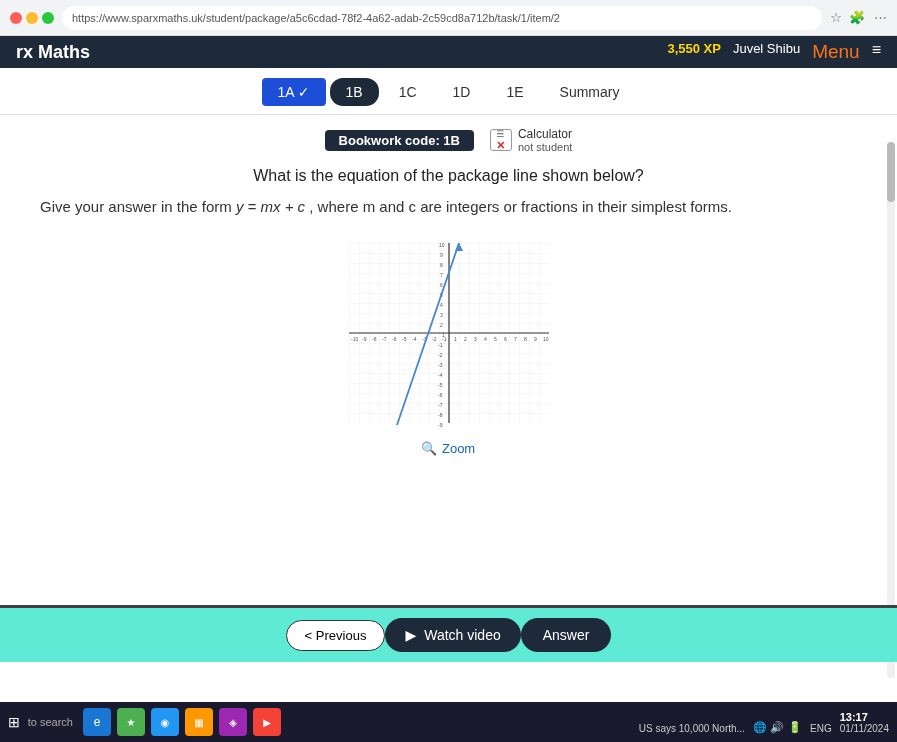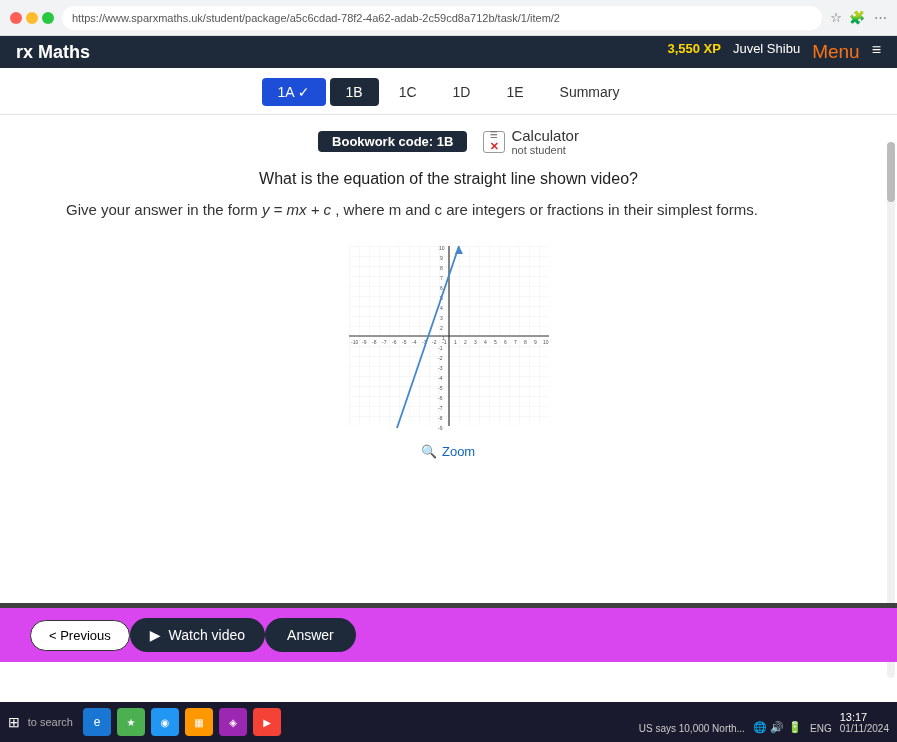--- a/index.html
+++ b/index.html
@@ -102,20 +102,21 @@
     .tab {
       padding: 6px 16px;
       border-radius: 4px;
       font-size: 14px;
       cursor: pointer;
       font-weight: 500;
     }
     .tab-active {
       background: #1e2a3a;
       color: white;
+      border-radius: 13px;
     }
     .tab-check {
       background: #1d4ed8;
       color: white;
     }
     .tab-inactive {
       color: #333;
     }
 
     
@@ -168,21 +169,20 @@
       font-size: 16px;
       color: #222;
       text-align: center;
       margin-bottom: 10px;
     }
     .answer-form {
       font-size: 15px;
       color: #333;
       margin-bottom: 14px;
       line-height: 1.6;
-      margin-left: 26px;
     }
     .math-formula {
       font-style: italic;
     }
 
     
     .graph-container {
       display: flex;
       justify-content: center;
       margin-bottom: 8px;
@@ -225,24 +225,24 @@
       background: #bbb;
       border-radius: 4px;
       position: absolute;
       top: 0;
     }
 
     
     .action-bar {
       display: flex;
       align-items: center;
-      justify-content: flex-start;
+      justify-content: center;
       padding: 10px 30px;
-      background: #d946ef;
-      border-top: 5px solid #404040;
+      background: #5eead4;
+      border-top: 3px solid #404040;
       position: absolute;
       bottom: 40px;
       left: 0;
       right: 0;
     }
     .prev-btn {
       background: white;
       border: 1.5px solid #333;
       border-radius: 20px;
       padding: 7px 18px;
@@ -313,21 +313,21 @@
       margin-left: auto;
       display: flex;
       align-items: flex-end;
       gap: 8px;
       color: #ccc;
       font-size: 10px;
     }
     .taskbar-time {
       color: white;
       font-size: 11px;
-      font-weight: normal;
+      font-weight: bold;
     }
     .sys-icons {
       display: flex;
       gap: 4px;
       font-size: 11px;
       color: #ccc;
     }
   </style>
 </head>
 <body>
@@ -387,27 +387,27 @@
 
   <div class="content-area">
 
     <div class="bookwork-bar">
       <div class="bookwork-badge">Bookwork code: 1B</div>
       <div class="calculator-info">
         <div class="calc-icon">
           <span style="font-size:9px; color:#555;">☰<br><span class="not-allowed-x">✕</span></span>
         </div>
         <div>
-          <div style="font-size:15px; color:#333;">Calculator</div>
+          <div style="font-size:12px; color:#333;">Calculator</div>
           <div style="font-size:11px; color:#555;">not student</div>
         </div>
       </div>
     </div>
 
-    <div class="question-text">What is the equation of the straight line shown video?</div>
+    <div class="question-text">What is the equation of the package line shown below?</div>
 
     <p class="answer-form">
       <span>Give your answer in the form </span>
       <span class="math-formula">y = mx + c</span>
       <span>, where m and c are integers or fractions in their simplest forms.</span>
     </p>
 
     <div class="graph-container">
       <div class="graph-wrapper">
         <svg class="graph-svg" viewBox="0 0 220 200">

